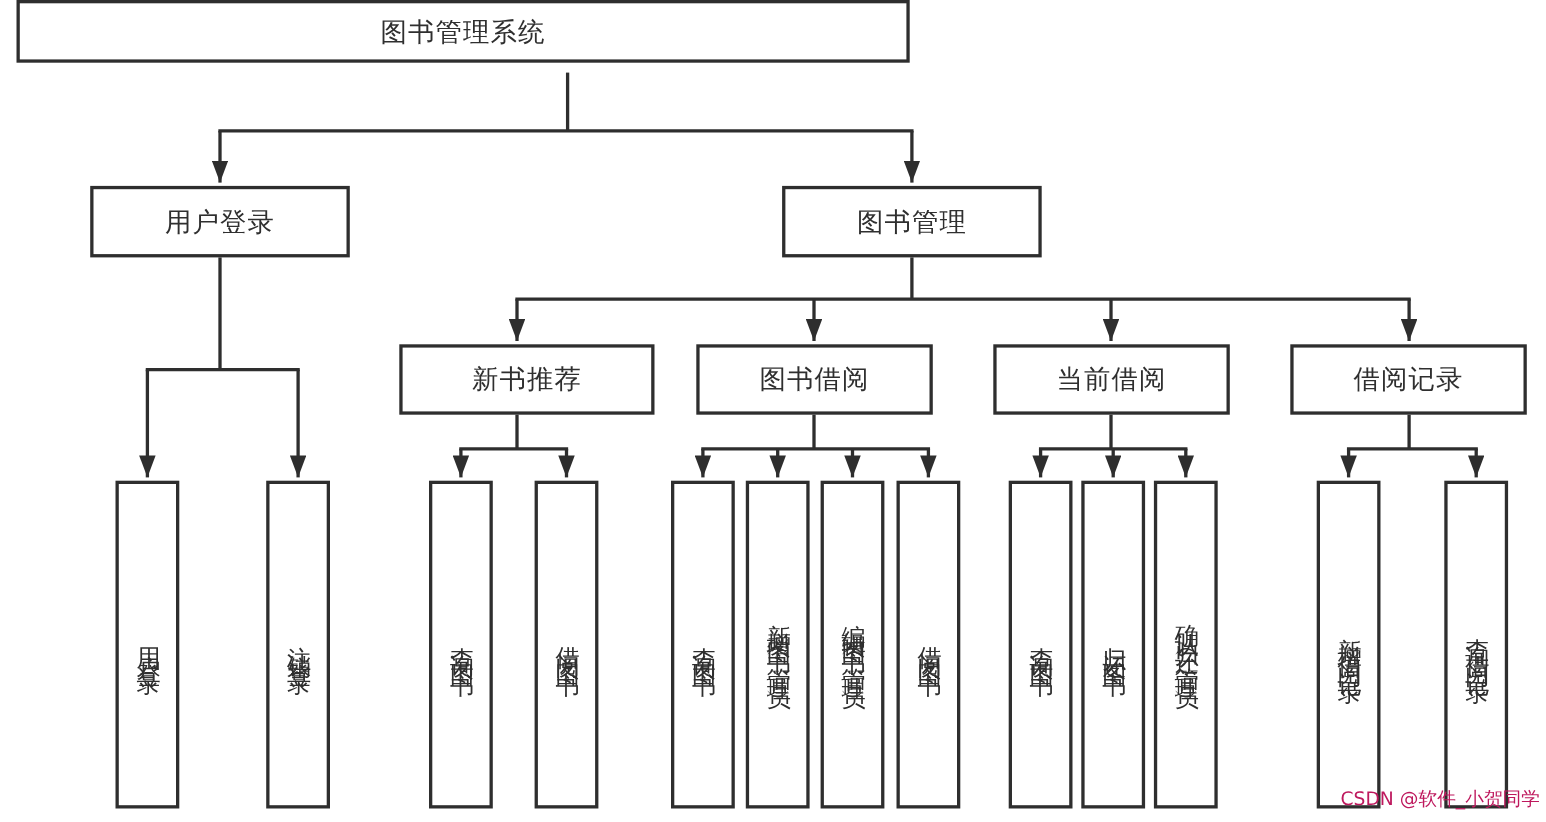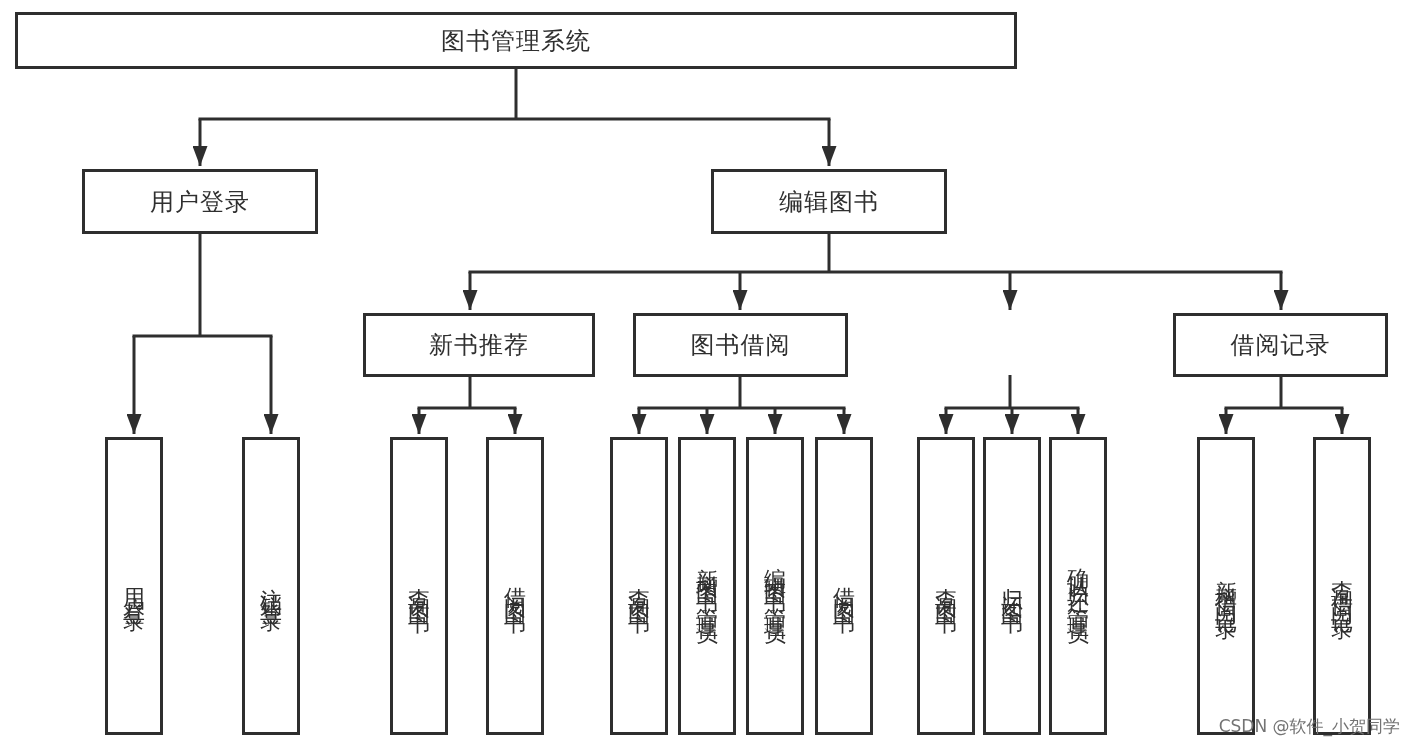--- a/index.html
+++ b/index.html
@@ -48,21 +48,21 @@
     letter-spacing: 8px;
     line-height: 1;
   }
   .watermark {
     position: absolute;
     left: 1178px;
     top: 715px;
     width: 222px;
     text-align: right;
     font-size: 17px;
-    color: #737373;
+    color: #be185d;
     white-space: nowrap;
   }
 </style>
 </head>
 <body>
 
 <div class="canvas">
 
   <svg class="wires" viewBox="0 0 1405 747" xmlns="http://www.w3.org/2000/svg">
     <defs>
@@ -107,27 +107,28 @@
       <path d="M1012 408 V434" marker-end="url(#arw)"></path>
       <path d="M1078 408 V434" marker-end="url(#arw)"></path>
 
       <path d="M1281 375 V408"></path>
       <path d="M1224.5 408 H1343.5"></path>
       <path d="M1226 408 V434" marker-end="url(#arw)"></path>
       <path d="M1342 408 V434" marker-end="url(#arw)"></path>
     </g>
   </svg>
 
-  <div class="node hbox" style="left:15px; top:12px; width:1002px; height:57px;text-align:center;">图书管理系统</div>
+  <div class="node hbox" style="left:15px; top:0; width:812px; height:57px;text-align:center;">图书管理系统</div>
 
   <div class="node hbox" style="left:82px; top:169px; width:236px; height:65px;">用户登录</div>
-  <div class="node hbox" style="left:711px; top:169px; width:236px; height:65px;">编辑图书</div>
+  <div class="node hbox" style="left:711px; top:169px; width:236px; height:65px;">图书管理</div>
 
   <div class="node hbox" style="left:363px; top:313px; width:232px; height:64px;">新书推荐</div>
   <div class="node hbox" style="left:633px; top:313px; width:215px; height:64px;font-family:Liberation Mono, monospace;">图书借阅</div>
+  <div class="node hbox" style="left:903px; top:313px; width:215px; height:64px;">当前借阅</div>
   <div class="node hbox" style="left:1173px; top:313px; width:215px; height:64px;">借阅记录</div>
 
   <div class="node vbox" style="left:105px;">用户登录</div>
   <div class="node vbox" style="left:242px;">注销登录</div>
 
   <div class="node vbox" style="left:390px;">查询图书</div>
   <div class="node vbox" style="left:486px;">借阅图书</div>
 
   <div class="node vbox" style="left:610px;">查询图书</div>
   <div class="node vbox" style="left:678px;">新增图书（管理员）</div>

